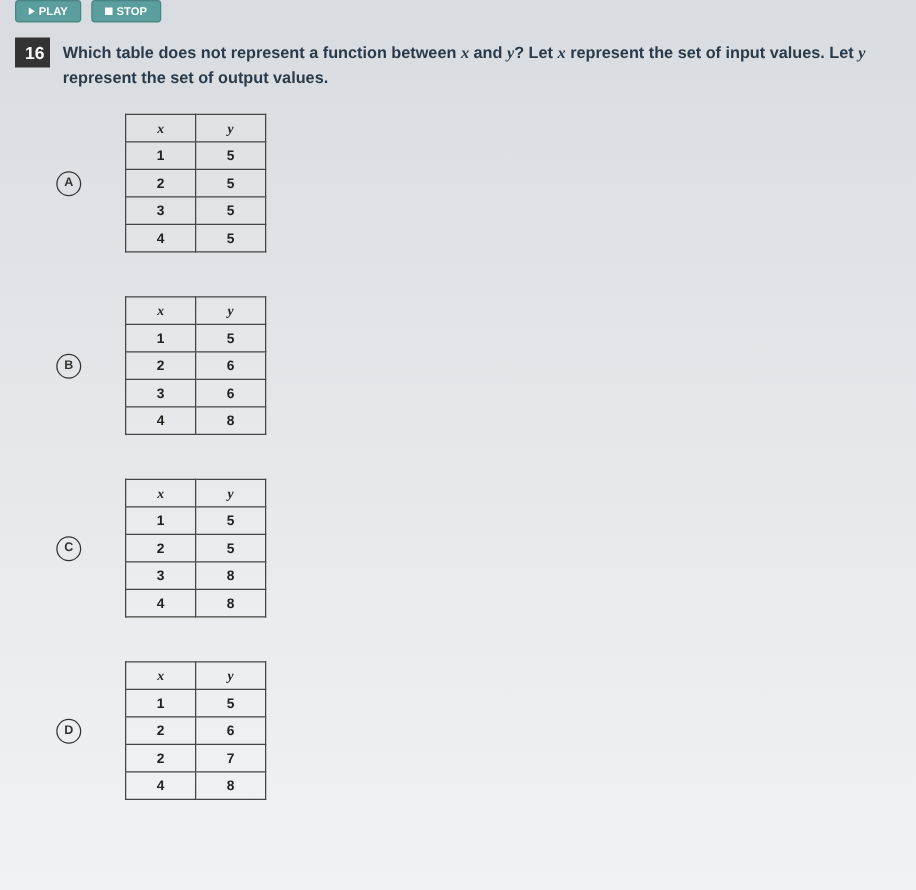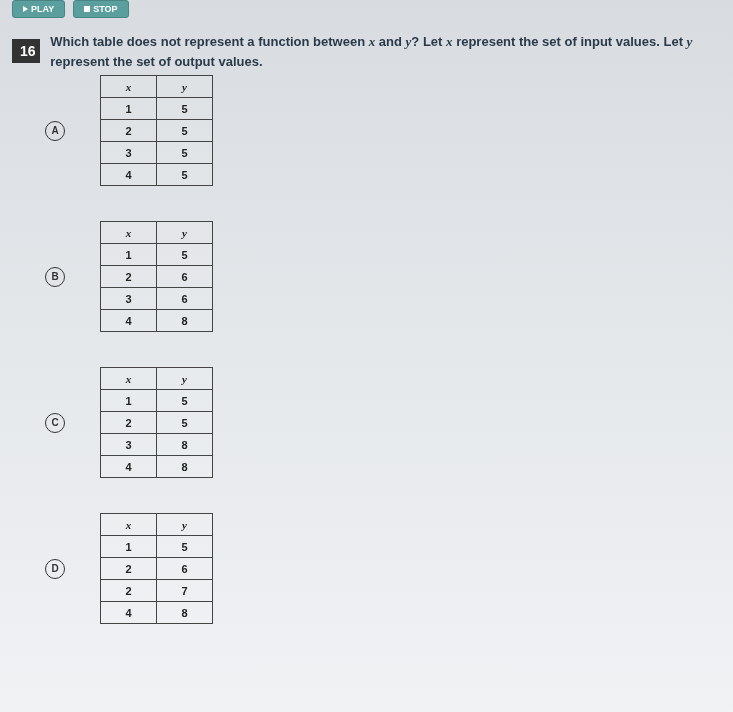--- a/index.html
+++ b/index.html
@@ -42,24 +42,24 @@
       border-top: 3px solid transparent;
       border-bottom: 3px solid transparent;
     }
     .stop-icon {
       width: 6px;
       height: 6px;
       background: #fff;
     }
     .question-row {
       display: flex;
-      align-items: center;
+      align-items: flex-start;
       padding: 0 12px;
       gap: 10px;
-      margin-bottom: 4px;
+      margin-bottom: 20px;
     }
     .question-number {
       background: #333;
       color: #fff;
       font-weight: bold;
       font-size: 14px;
       padding: 4px 8px;
       min-width: 28px;
       text-align: center;
     }

